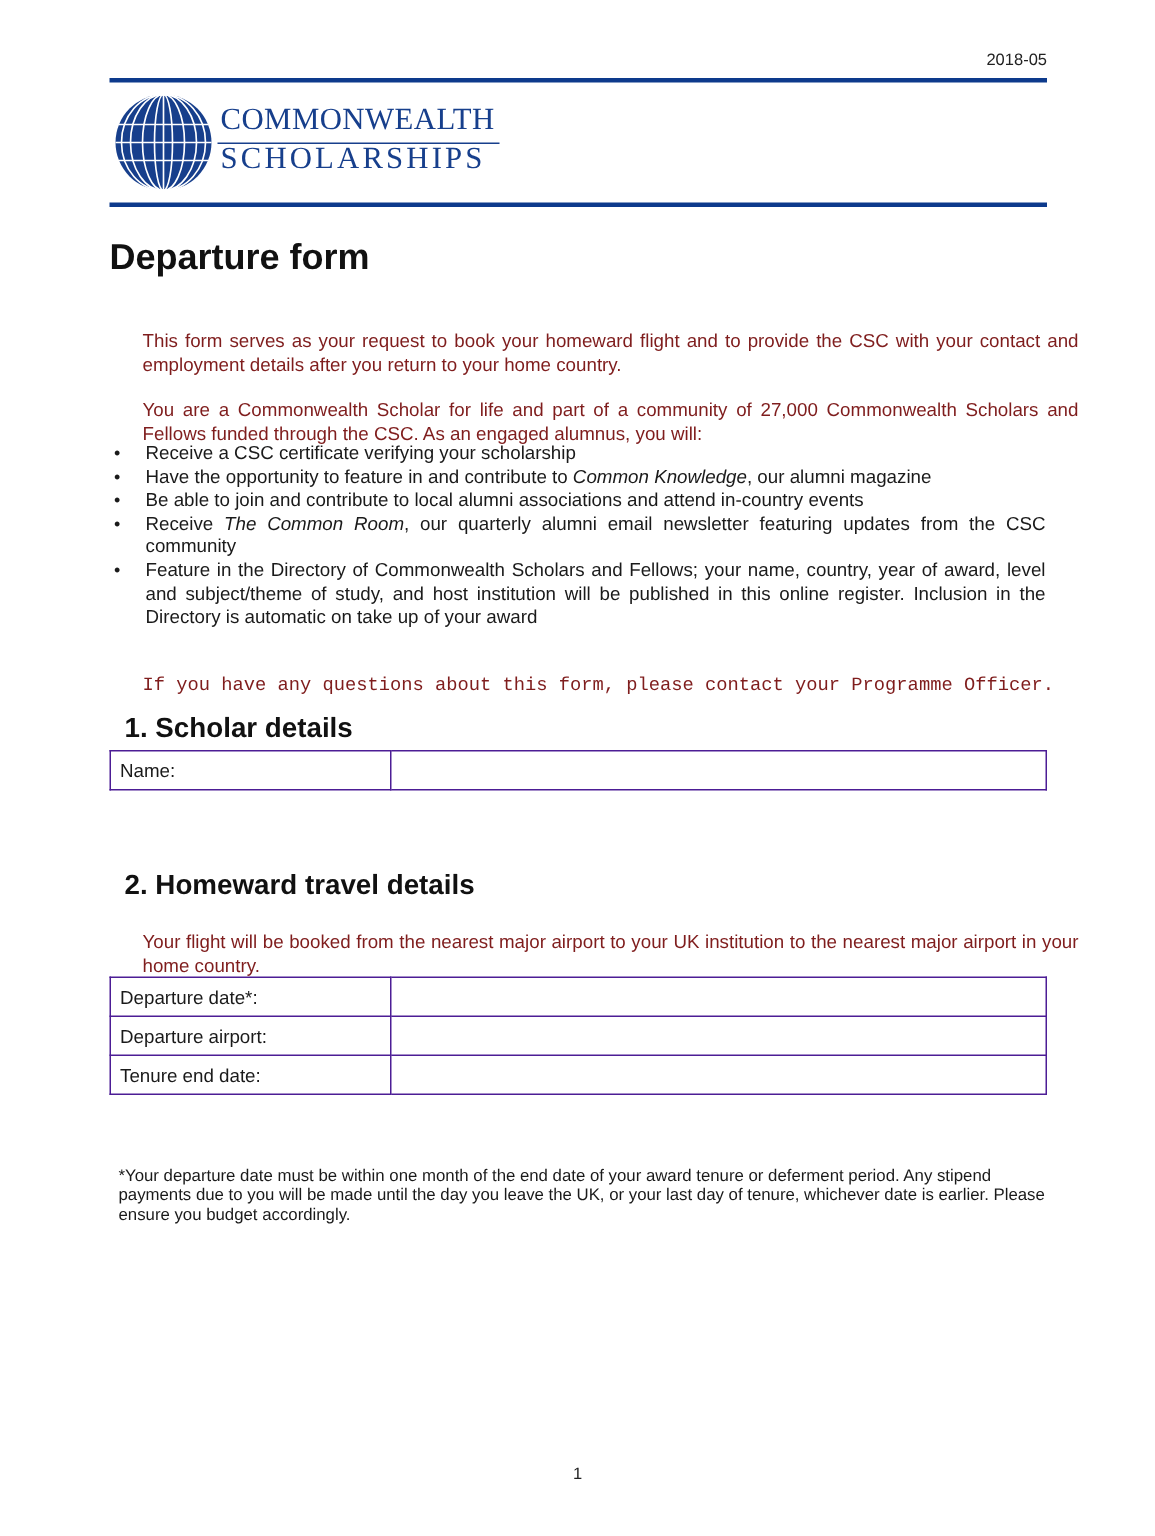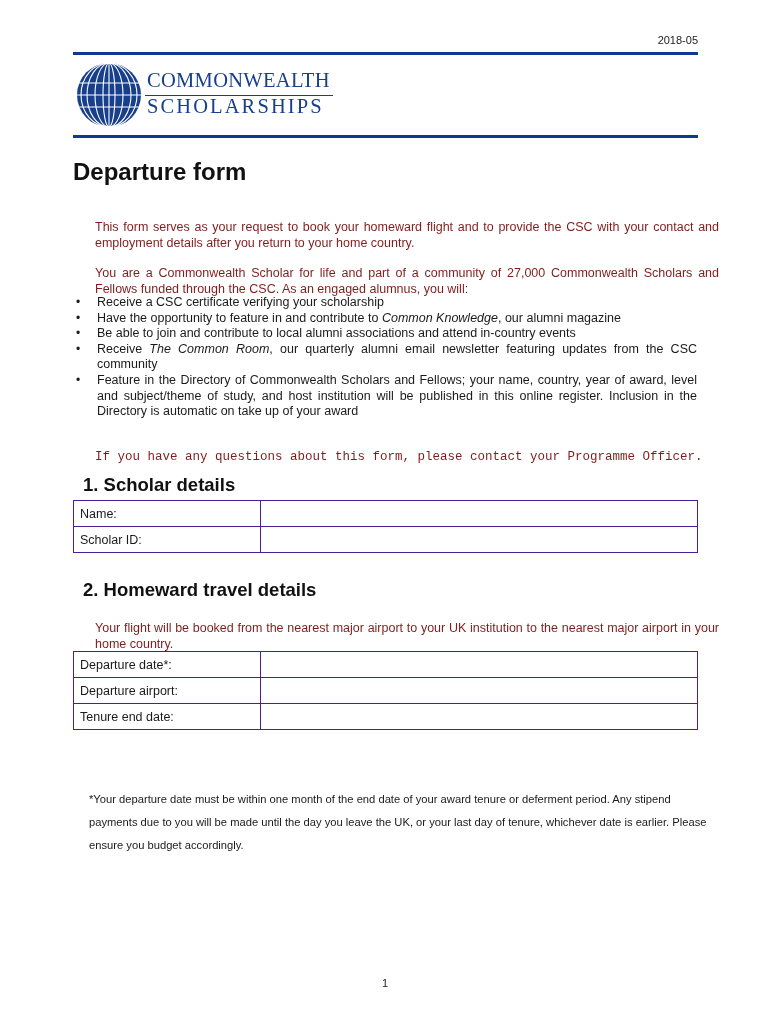--- a/index.html
+++ b/index.html
@@ -41,21 +41,21 @@
   }
   table.form-table td { border: 1px solid #4c1d95; height: 25px; padding: 0 0 0 6px; font-size: 12.5px; color: #1a1a1a; }
   table.form-table td.label { width: 180px; }
   table.form-table td.value { padding: 0; }
   table.form-table td.value input {
     width: 100%; height: 25px; border: none; outline: none; box-sizing: border-box;
     font-family: "Liberation Sans", sans-serif; font-size: 12.5px; background: transparent; padding: 0 6px;
   }
   .t1 { top: 500px; }
   .t2 { top: 651px; }
-  .note { left: 73px; top: 772px; width: 624px; font-size: 11.2px; line-height: 23px; color: #1a1a1a; margin: 16px; }
+  .note { left: 73px; top: 772px; width: 624px; font-size: 11.2px; line-height: 13px; color: #1a1a1a; margin: 6px; }
   .page-num { left: 0; width: 770px; top: 977px; text-align: center; font-size: 11px; color: #222; }
   em { font-style: italic; }
 </style>
 </head>
 <body>
 
 <div class="abs date-code">2018-05</div>
 <div class="abs rule top"></div>
 
 <div class="abs logo">
@@ -95,24 +95,20 @@
 <p class="abs para p3">If you have any questions about this form, please contact your Programme Officer.</p>
 
 <h2 class="abs section-title s1">1. Scholar details</h2>
 
 <table class="form-table t1">
   <tbody>
       <tr>
     <td class="label">Name:</td>
     <td class="value"><input type="text" value="" style=""></td>
   </tr>
-  <tr>
-    <td class="label">Scholar ID:</td>
-    <td class="value"><input type="text" value="" style=""></td>
-  </tr>
 </tbody>
   </table>
 
 <h2 class="abs section-title s2">2. Homeward travel details</h2>
 <p class="abs para p4">Your flight will be booked from the nearest major airport to your UK institution to the nearest major airport in your home country.</p>
 
 <table class="form-table t2">
   <tbody>
       <tr>
     <td class="label">Departure date*:</td>

